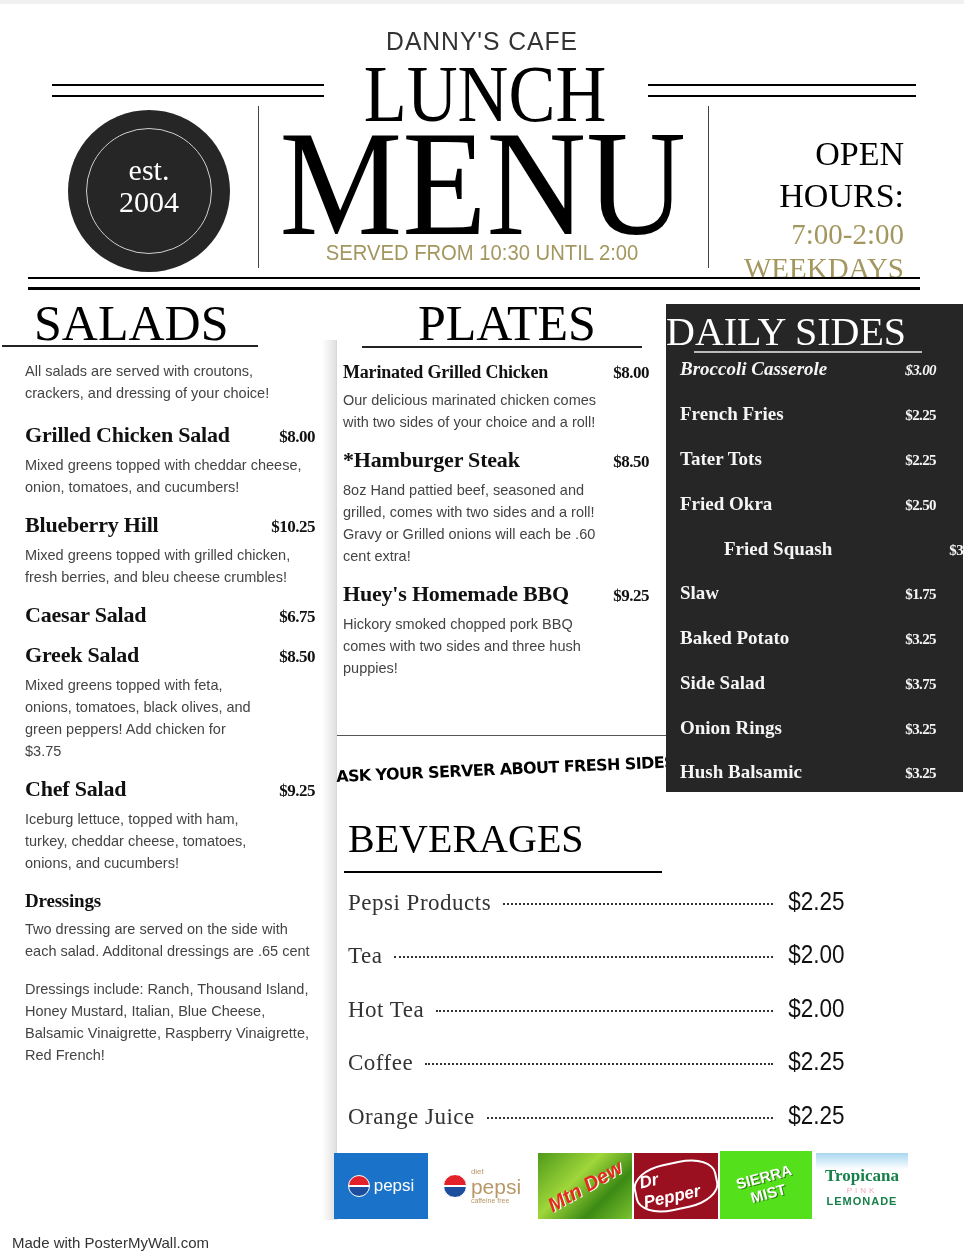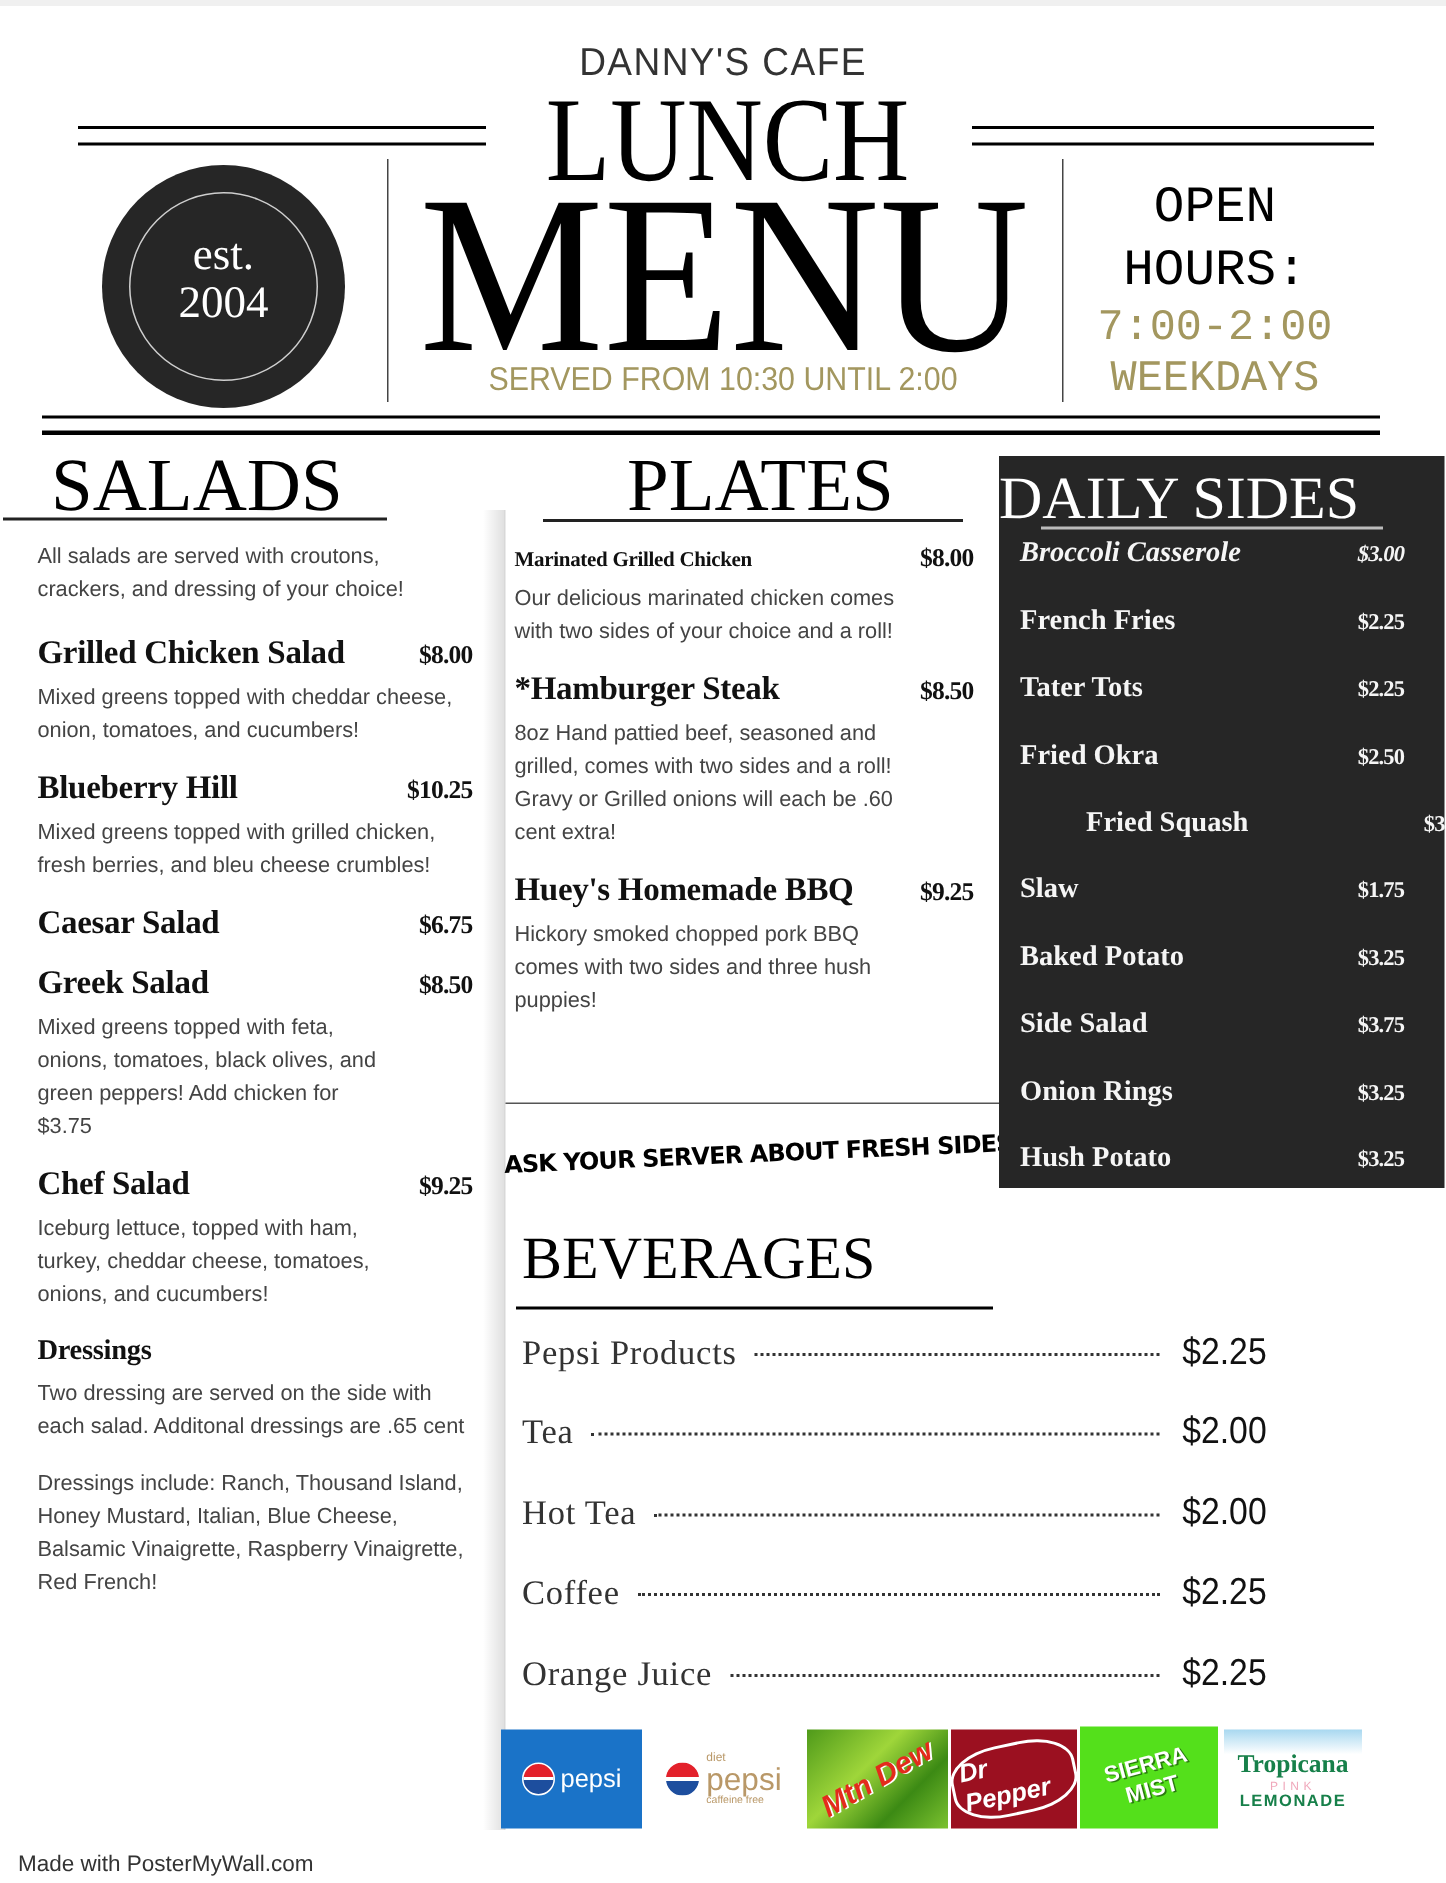--- a/index.html
+++ b/index.html
@@ -17,21 +17,21 @@
   .served { left:262px; width:440px; top:240px; text-align:center; font-family:"Liberation Sans", sans-serif; font-size:22px; color:#a3975f; transform:scaleX(0.92); }
 
   .hline { background:#000; height:2px; }
 
   .vline { width:1px; background:#444; }
 
   .badge { left:68px; top:110px; width:162px; height:162px; border-radius:50%; background:#262626; }
   .badge-ring { position:absolute; left:18px; top:18px; width:126px; height:126px; border-radius:50%; border:1.5px solid #cfcfcf; }
   .badge-text { position:absolute; left:0; top:44px; width:162px; text-align:center; color:#fff; font-family:"Liberation Serif", serif; font-size:30px; line-height:32px; }
 
-  .hours { left:716px; width:188px; top:118px; text-align:center; font-family:Liberation Mono, monospace; }
+  .hours { left:716px; width:188px; top:133px; text-align:right; font-family:Liberation Serif, serif; }
   .hours .h1 { font-size:34px; line-height:42px; color:#000; }
   .hours .h2 { font-size:29px; line-height:34px; color:#a3975f; }
 
   
   .sec-title { font-family:"Liberation Serif", serif; font-size:50px; color:#000; line-height:46px; }
   .under { height:2px; background:#222; }
 
   
   .col-shadow-r { width:14px; background:linear-gradient(to right, rgba(0,0,0,0.00), rgba(0,0,0,0.12)); }
 
@@ -158,21 +158,21 @@
     <div class="item-desc" style="margin-top:16px;">Dressings include: Ranch, Thousand Island, Honey Mustard, Italian, Blue Cheese, Balsamic Vinaigrette, Raspberry Vinaigrette, Red French!</div>
   </div>
 </div>
 
 <div class="abs sec-title" style="left:418px;top:300px;">PLATES</div>
 <div class="abs under" style="left:362px;top:346px;width:280px;"></div>
 
 <div class="abs plates-list">
   <div class="item">
     <div class="item-row">
-        <span class="item-name" style="font-size:14px;">Marinated Grilled Chicken</span>
+        <span class="item-name" style="font-size:18px;">Marinated Grilled Chicken</span>
         <span class="item-price">$8.00</span>
       </div>
     <div class="item-desc" style="width:260px;">Our delicious marinated chicken comes with two sides of your choice and a roll!</div>
   </div>
   <div class="item">
     <div class="item-row">
         <span class="item-name">*Hamburger Steak</span>
         <span class="item-price">$8.50</span>
       </div>
     <div class="item-desc" style="width:260px;">8oz Hand pattied beef, seasoned and grilled, comes with two sides and a roll! Gravy or Grilled onions will each be .60 cent extra!</div>
@@ -223,21 +223,21 @@
     </div>
   <div class="side-row" style="top:368px;">
       <span class="side-name">Side Salad</span>
       <span class="side-price">$3.75</span>
     </div>
   <div class="side-row" style="top:413px;">
       <span class="side-name">Onion Rings</span>
       <span class="side-price">$3.25</span>
     </div>
   <div class="side-row" style="top:457px;">
-      <span class="side-name">Hush Potato</span>
+      <span class="side-name">Hush Balsamic</span>
       <span class="side-price">$3.25</span>
     </div>
 </div>
 
 <div class="abs bev-title">BEVERAGES</div>
 <div class="abs bev-under"></div>
 
 <div class="abs bev-row" style="top:887px;">
     <span class="bev-name">Pepsi Products</span>
     <span class="bev-dots"></span>

